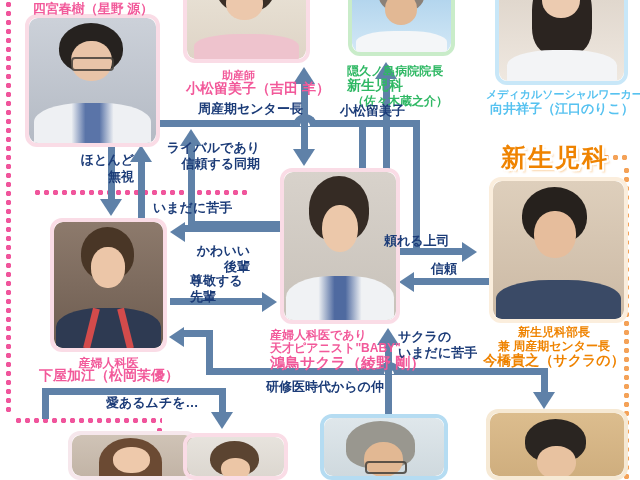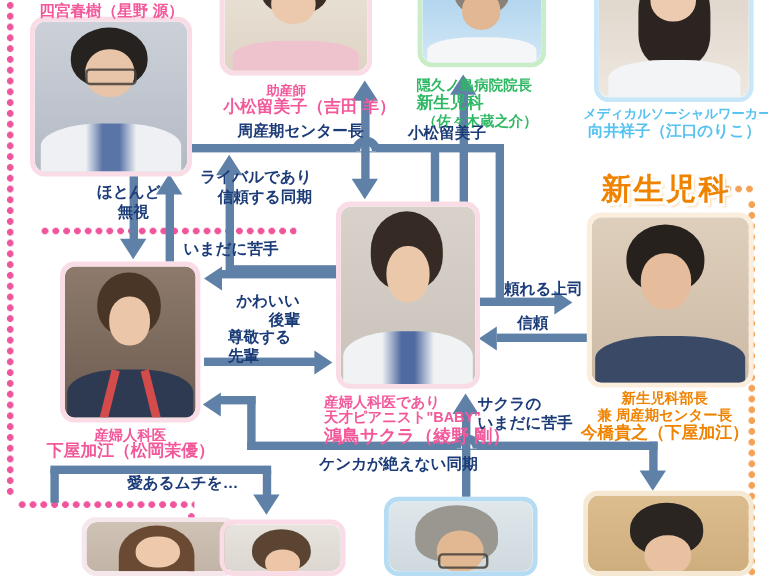--- a/index.html
+++ b/index.html
@@ -234,33 +234,33 @@
 
 <div class="role pink" style="left:270px;top:327px;font-size:12px;">産婦人科医であり</div>
 <div class="role pink" style="left:270px;top:340px;font-size:12px;">天才ピアニスト"BABY"</div>
 <div class="cname pink" style="left:270px;top:354px;font-size:15px;text-align:center;">鴻鳥サクラ（綾野 剛）</div>
 
 <div class="role pink center" style="left:50px;top:355px;width:117px;font-size:12px;">産婦人科医</div>
 <div class="cname pink center" style="left:28px;top:367px;width:162px;">下屋加江（松岡茉優）</div>
 
 <div class="role orange center" style="left:478px;top:324px;width:152px;font-size:12px;">新生児科部長</div>
 <div class="role orange center" style="left:478px;top:338px;width:152px;font-size:12px;">兼 周産期センター長</div>
-<div class="cname orange center" style="left:474px;top:352px;width:160px;">今橋貴之（下屋加江）</div>
+<div class="cname orange center" style="left:474px;top:352px;width:160px;">今橋貴之（サクラの）</div>
 
 <div id="neonatal-label">新生児科</div>
 
 <div class="rel right" style="left:58px;top:152px;width:76px;">ほとんど</div>
-<div class="rel right" style="left:48px;top:169px;width:76px;">無視</div>
+<div class="rel right" style="left:58px;top:169px;width:76px;">無視</div>
 <div class="rel" style="left:153px;top:200px;">いまだに苦手</div>
 <div class="rel right" style="left:160px;top:140px;width:100px;">ライバルであり</div>
 <div class="rel right" style="left:160px;top:156px;width:100px;">信頼する同期</div>
 <div class="rel" style="left:198px;top:101px;">周産期センター長</div>
 <div class="rel" style="left:340px;top:103px;">小松留美子</div>
 <div class="rel right" style="left:178px;top:243px;width:72px;">かわいい</div>
 <div class="rel right" style="left:178px;top:259px;width:72px;">後輩</div>
 <div class="rel" style="left:190px;top:273px;">尊敬する</div>
 <div class="rel" style="left:190px;top:289px;">先輩</div>
-<div class="rel" style="left:420px;top:233px;">頼れる上司</div>
+<div class="rel" style="left:384px;top:233px;">頼れる上司</div>
 <div class="rel" style="left:431px;top:261px;">信頼</div>
 <div class="rel" style="left:398px;top:329px;">サクラの</div>
 <div class="rel" style="left:398px;top:345px;">いまだに苦手</div>
 <div class="rel" style="left:106px;top:395px;">愛あるムチを…</div>
-<div class="rel" style="left:266px;top:379px;">ケンカが絶えない同期</div>
+<div class="rel" style="left:266px;top:379px;">研修医時代からの仲</div>
 
 </body></html>

